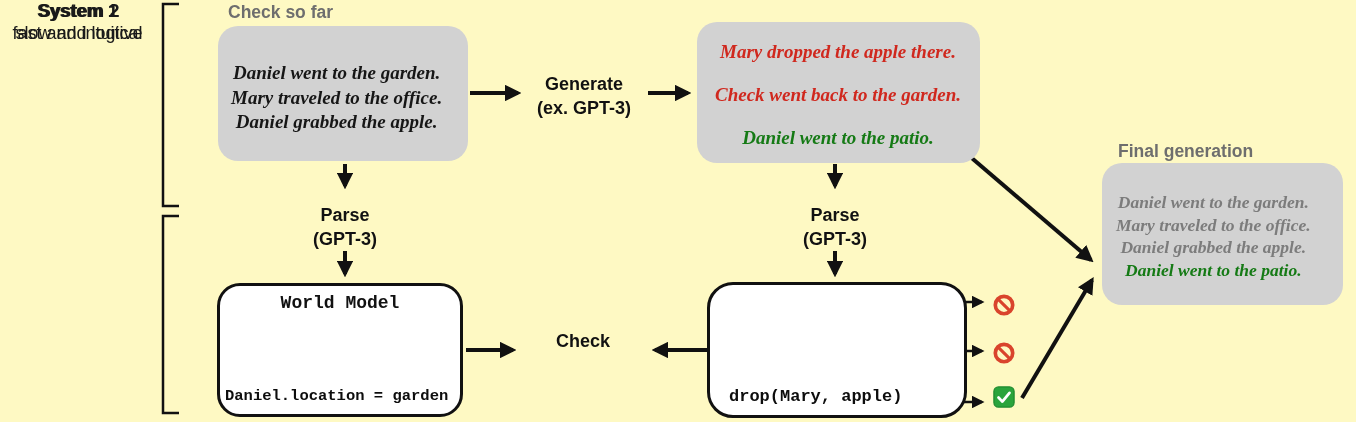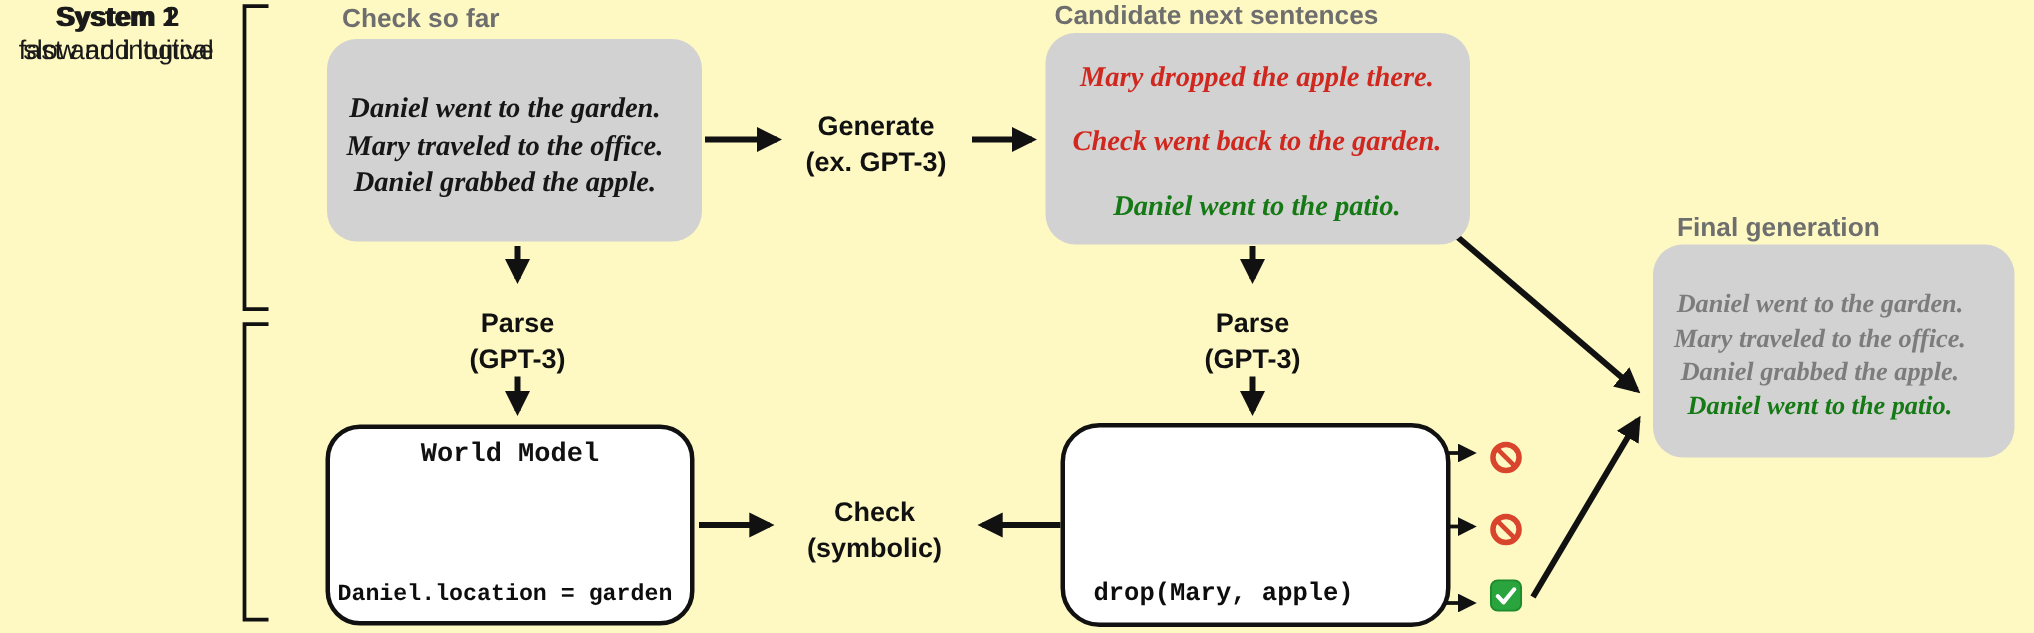--- a/index.html
+++ b/index.html
@@ -88,21 +88,20 @@
     <div>Daniel went to the garden.</div>
     <div>Mary traveled to the office.</div>
     <div>Daniel grabbed the apple.</div>
   </div>
 
   <div class="flow-label" style="left:508px;top:72px;width:152px;">
     <div>Generate</div>
     <div>(ex. GPT-3)</div>
   </div>
 
-  <div class="box-title" style="left:703px;top:0px;">Candidate next sentences</div>
   <div class="gray-box" style="left:697px;top:22px;width:283px;height:141px;"></div>
   <div class="cand-lines serif">
     <div class="cand-red">Mary dropped the apple there.</div>
     <div class="cand-red">Check went back to the garden.</div>
     <div class="cand-green">Daniel went to the patio.</div>
   </div>
 
   <div class="flow-label" style="left:295px;top:203px;width:100px;">
     <div>Parse</div>
     <div>(GPT-3)</div>
@@ -115,21 +114,20 @@
   <div class="white-box" style="left:217px;top:283px;width:246px;height:134px;"></div>
   <div class="wm-title">World Model</div>
   <div class="wm-facts">
     <div>Daniel.location = garden</div>
     
     
   </div>
 
   <div class="flow-label" style="left:523px;top:329px;width:120px;">
     <div>Check</div>
-    <div>(symbolic)</div>
   </div>
 
   <div class="white-box" style="left:707px;top:282px;width:260px;height:136px;border-radius:26px;"></div>
   <div class="pred-lines">
     <div>drop(Mary, apple)</div>
     
     
   </div>
 
   <svg class="result-icon" style="left:993px;top:294px;" viewBox="0 0 24 24">

